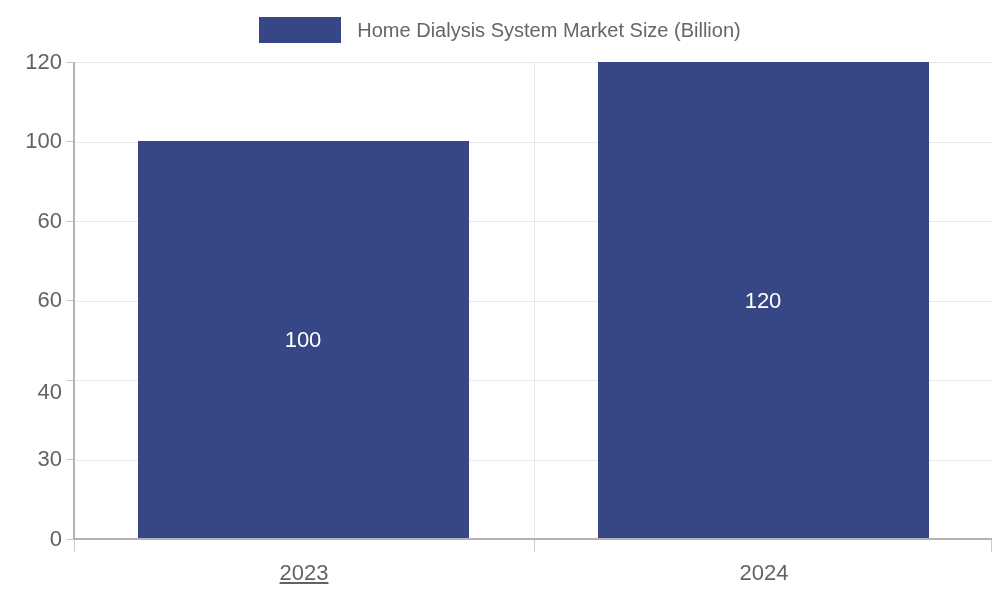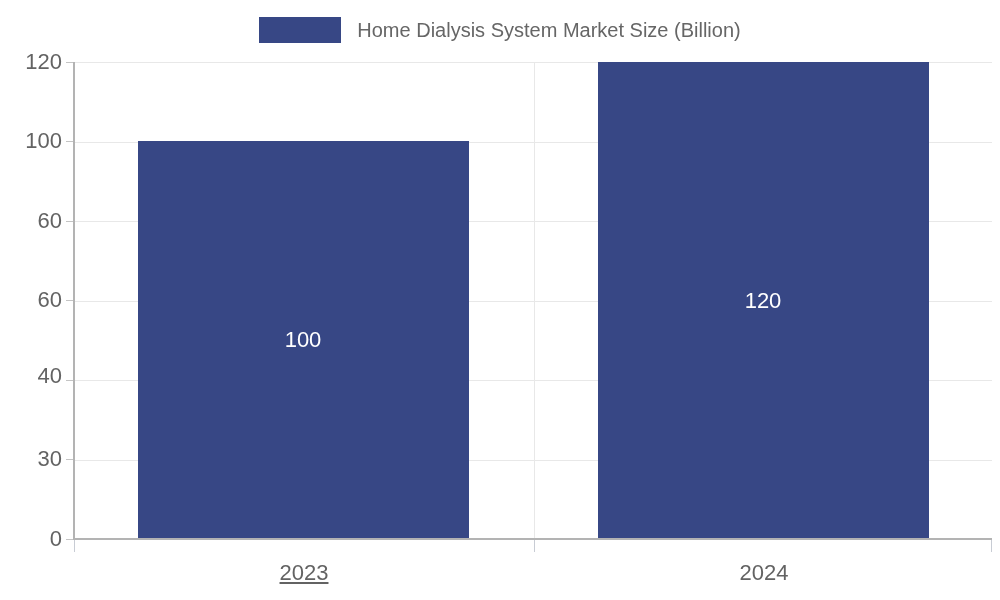--- a/index.html
+++ b/index.html
@@ -162,21 +162,21 @@
   <div class="legend">
     <div class="legend-item">
       <span class="legend-swatch" style="background: rgb(55, 71, 133);"></span>
       <span class="legend-label">Home Dialysis System Market Size (Billion)</span>
     </div>
   </div>
 
   <div class="ylabel-wrap">
     <span class="ylabel" style="top:539px;">0</span>
     <span class="ylabel" style="top:459px;">30</span>
-    <span class="ylabel" style="top:376px;">40</span>
+    <span class="ylabel" style="top:392px;">40</span>
     <span class="ylabel" style="top:300px;">60</span>
     <span class="ylabel" style="top:221px;">60</span>
     <span class="ylabel" style="top:141px;">100</span>
     <span class="ylabel" style="top:62px;">120</span>
   </div>
 
   <div>
     <div class="tick-y" style="top:539px;"></div>
     <div class="tick-y" style="top:459px;"></div>
     <div class="tick-y" style="top:380px;"></div>

